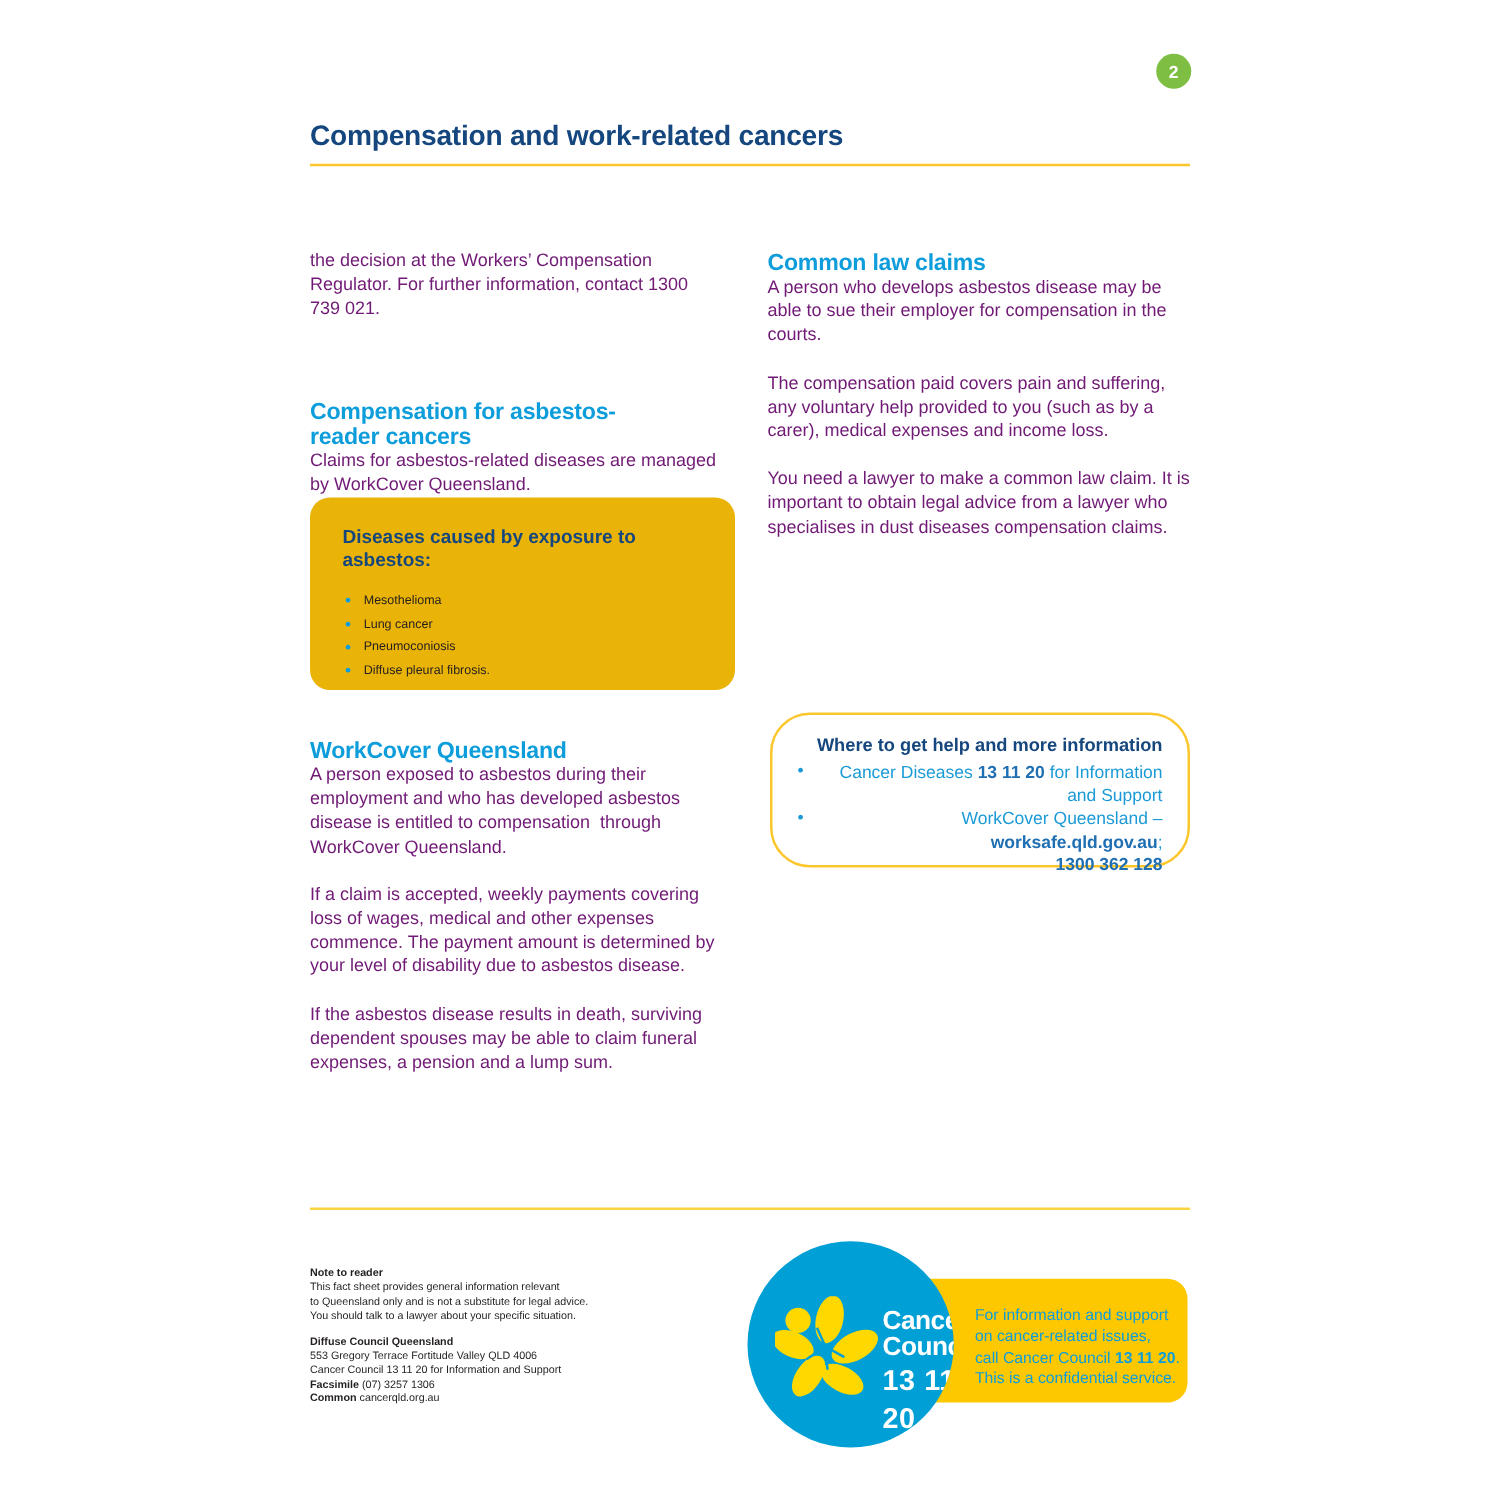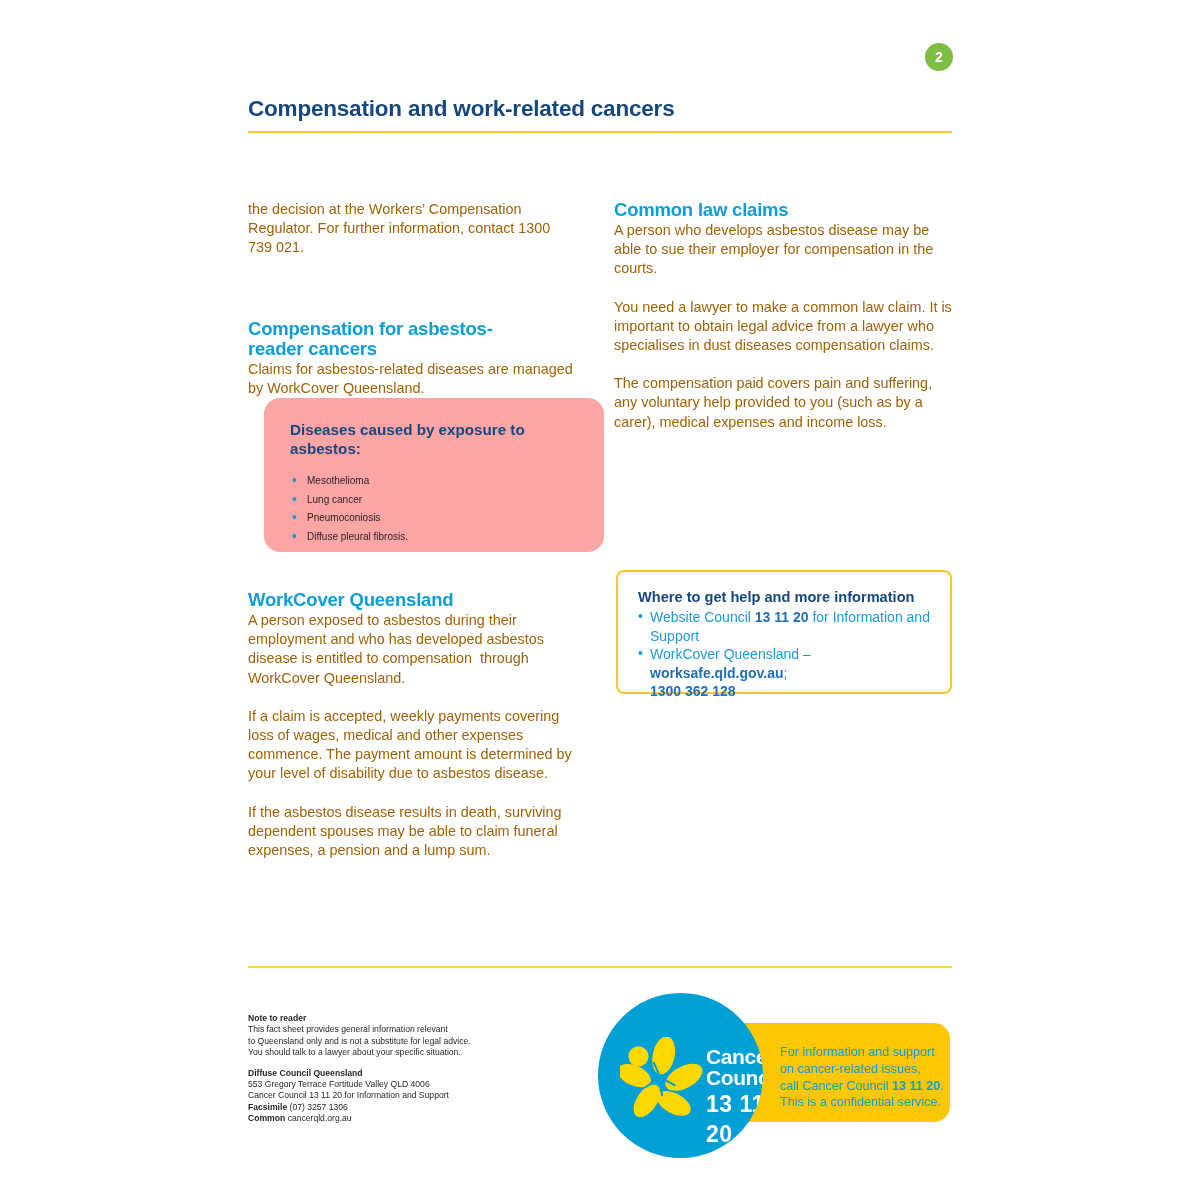--- a/index.html
+++ b/index.html
@@ -77,44 +77,44 @@
     position: absolute;
     left: 614px;
     top: 199px;
     width: 340px;
   }
 
   p.body {
     margin: 0 0 19px 0;
     font-size: 14.4px;
     line-height: 19.2px;
-    color: #a16207;
+    color: #701a75;
     white-space: pre-wrap;
   }
   p.body:last-child { margin-bottom: 0; }
 
   h2.section {
     margin: 0 0 1px 0;
     font-size: 18.5px;
     line-height: 21px;
     font-weight: bold;
     color: #0d9ddb;
     letter-spacing: -0.2px;
   }
   h2.section.tight { line-height: 20px; }
   .spacer-lg { height: 42px; }
 
   
   .yellow-box {
     position: absolute;
-    left: 264px;
+    left: 248px;
     top: 398px;
     width: 340px;
     height: 154px;
-    background: #fca5a5;
+    background: #eab308;
     border-radius: 16px;
     box-sizing: border-box;
     padding: 22px 26px 0 26px;
   }
   .yellow-box h3 {
     margin: 0 0 14px 0;
     font-size: 15.2px;
     line-height: 19px;
     font-weight: bold;
     color: #15477e;
@@ -141,23 +141,24 @@
   }
 
   
   .help-box {
     position: absolute;
     left: 616px;
     top: 570px;
     width: 336px;
     height: 124px;
     border: 2.5px solid #fcc72c;
-    border-radius: 8px;
+    border-radius: 32px;
     box-sizing: border-box;
     padding: 16px 20px 0 20px;
+    text-align: right;
   }
   .help-box h3 {
     margin: 0 0 1px 0;
     font-size: 14.6px;
     line-height: 19px;
     font-weight: bold;
     color: #15477e;
   }
   .help-box ul {
     margin: 0;
@@ -284,28 +285,28 @@
   <div class="col-left" style="top:589px;">
     <h2 class="section">WorkCover Queensland</h2>
     <p class="body">A person exposed to asbestos during their employment and who has developed asbestos disease is entitled to compensation  through WorkCover Queensland.</p>
     <p class="body">If a claim is accepted, weekly payments covering loss of wages, medical and other expenses commence. The payment amount is determined by your level of disability due to asbestos disease.</p>
     <p class="body">If the asbestos disease results in death, surviving dependent spouses may be able to claim funeral expenses, a pension and a lump sum.</p>
   </div>
 
   <div class="col-right">
     <h2 class="section">Common law claims</h2>
     <p class="body">A person who develops asbestos disease may be able to sue their employer for compensation in the courts.</p>
+    <p class="body">The compensation paid covers pain and suffering, any voluntary help provided to you (such as by a carer), medical expenses and income loss.</p>
     <p class="body">You need a lawyer to make a common law claim. It is important to obtain legal advice from a lawyer who specialises in dust diseases compensation claims.</p>
-    <p class="body">The compensation paid covers pain and suffering, any voluntary help provided to you (such as by a carer), medical expenses and income loss.</p>
   </div>
 
   <div class="help-box">
     <h3>Where to get help and more information</h3>
     <ul>
-      <li><span>Website Council </span><b>13 11 20</b><span> for Information and Support</span></li>
+      <li><span>Cancer Diseases </span><b>13 11 20</b><span> for Information and Support</span></li>
       <li><span>WorkCover Queensland – </span><b>worksafe.qld.gov.au</b><span>;</span><br><b>1300 362 128</b></li>
     </ul>
   </div>
 
   <div class="rule-bottom"></div>
 
   <div class="footer-note">
     <div class="fn-head">Note to reader</div>
     <div class="fn-line">This fact sheet provides general information relevant</div>
     <div class="fn-line">to Queensland only and is not a substitute for legal advice.</div>

